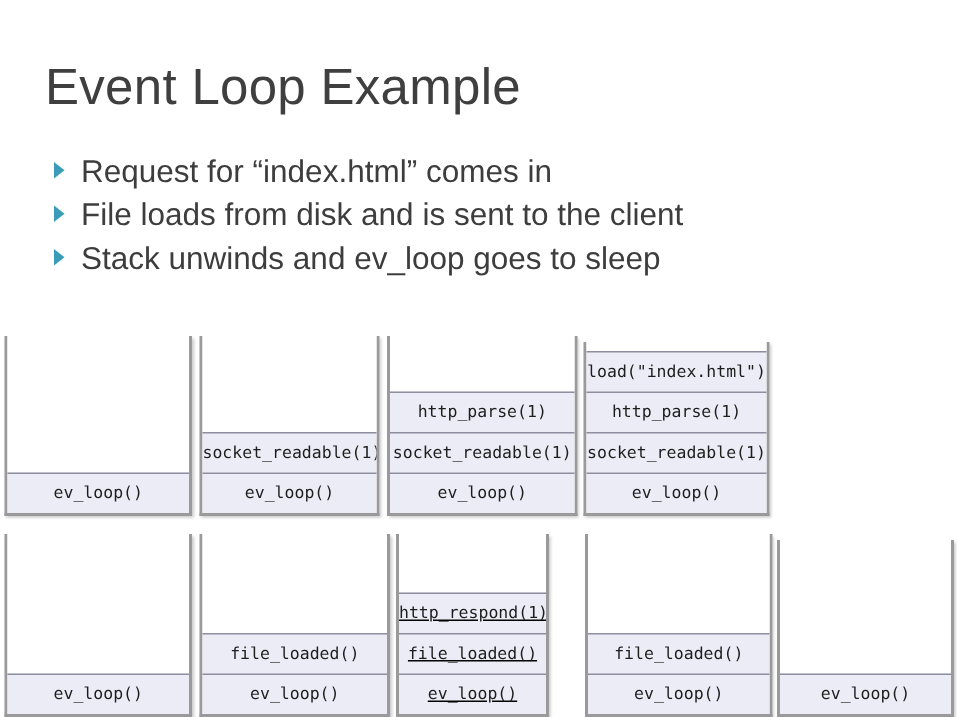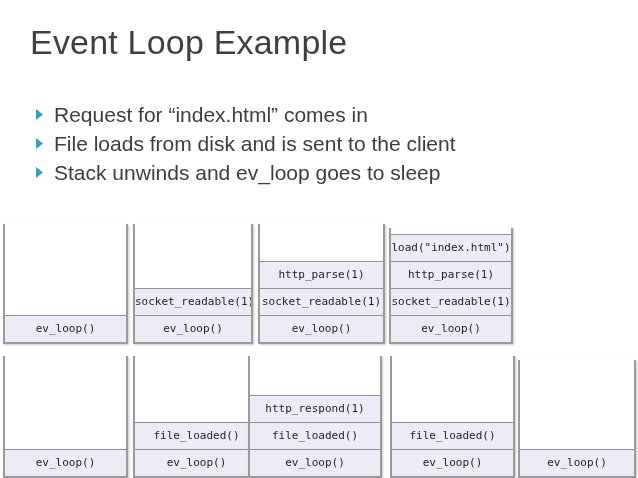--- a/index.html
+++ b/index.html
@@ -12,21 +12,21 @@
     height: 478px;
     overflow: hidden;
     font-family: "Liberation Sans", sans-serif;
     position: relative;
   }
 
   
   #slide-title {
     position: absolute;
     left: 30px;
-    top: 24px;
+    top: 40px;
     font-size: 34px;
     font-weight: 400;
     color: #3f3f3f;
     letter-spacing: 0.2px;
     line-height: 1.1;
     white-space: nowrap;
   }
 
   
   #bullet-list {
@@ -161,21 +161,21 @@
 <div class="stack-row" id="stack-row-2">
   <div class="stack" style="left:3px; width:125px; height:122px;">
       <div class="frame empty"></div>
       <div class="frame">ev_loop()</div>
     </div>
   <div class="stack" style="left:133px; width:127px; height:122px;">
       <div class="frame empty"></div>
       <div class="frame">file_loaded()</div>
       <div class="frame">ev_loop()</div>
     </div>
-  <div class="stack" style="left:248px; width:134px; height:122px;">
+  <div class="stack" style="left:264px; width:102px; height:122px;text-decoration:underline;">
       <div class="frame empty"></div>
       <div class="frame">http_respond(1)</div>
       <div class="frame">file_loaded()</div>
       <div class="frame">ev_loop()</div>
     </div>
   <div class="stack" style="left:390px; width:125px; height:122px;">
       <div class="frame empty"></div>
       <div class="frame">file_loaded()</div>
       <div class="frame">ev_loop()</div>
     </div>

